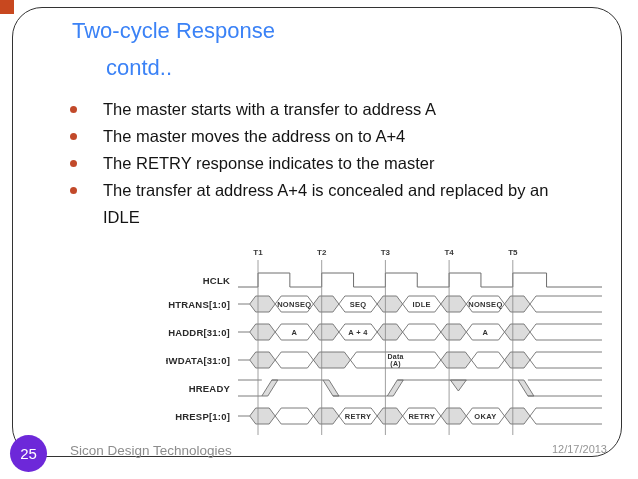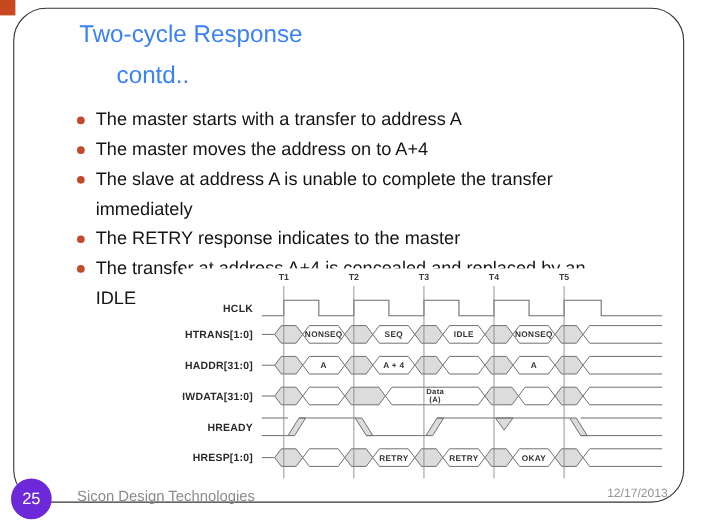--- a/index.html
+++ b/index.html
@@ -8,21 +8,21 @@
     font-family:"Liberation Sans",sans-serif;
   }
   .frame{
     position:absolute;left:12px;top:7px;width:608px;height:448px;
     border:1.7px solid #333;border-radius:30px;background:transparent;
   }
   .corner-square{position:absolute;left:0;top:0;width:14px;height:14px;background:#c8481f;z-index:5;}
   .title{position:absolute;left:72px;top:12px;color:#3b82f6;font-size:22px;line-height:37px;z-index:2;}
   .title .line2{margin-left:34px;}
   .bullets{position:absolute;left:70px;top:96px;width:522px;margin:0;padding:0;list-style:none;z-index:2;}
-  .bullets li{display:flex;gap:10px;font-size:16.5px;line-height:27px;color:#141414;}
+  .bullets li{display:flex;gap:26px;font-size:16.5px;line-height:27px;color:#141414;}
   .bullets li:last-child .b-text{max-width:472px;}
   .b-dot{flex:0 0 auto;width:7px;height:7px;border-radius:50%;background:#c2492a;margin-top:10px;}
   .b-text{display:block;}
   .diagram{position:absolute;left:166px;top:244px;width:452px;height:196px;background:#fff;z-index:3;}
   .page-badge{
     position:absolute;left:10px;top:435px;width:37px;height:37px;border-radius:50%;
     background:#6d28d9;color:#fff;font-size:15px;display:flex;align-items:center;justify-content:center;z-index:6;
   }
   .footer-org{position:absolute;left:70px;top:443px;font-size:13.5px;color:#8c8c8c;z-index:4;}
   .footer-date{position:absolute;right:31px;top:443px;font-size:11px;color:#949494;z-index:4;}
@@ -39,24 +39,20 @@
 </div>
 
 <ul class="bullets">
   <li>
     <span class="b-dot"></span>
     <span class="b-text">The master starts with a transfer to address A</span>
   </li>
   <li>
     <span class="b-dot"></span>
     <span class="b-text">The master moves the address on to A+4</span>
-  </li>
-  <li>
-    <span class="b-dot"></span>
-    <span class="b-text">The slave at address A is unable to complete the transfer immediately</span>
   </li>
   <li>
     <span class="b-dot"></span>
     <span class="b-text">The RETRY response indicates to the master</span>
   </li>
   <li>
     <span class="b-dot"></span>
     <span class="b-text">The transfer at address A+4 is concealed and replaced by an IDLE</span>
   </li>
 </ul>

